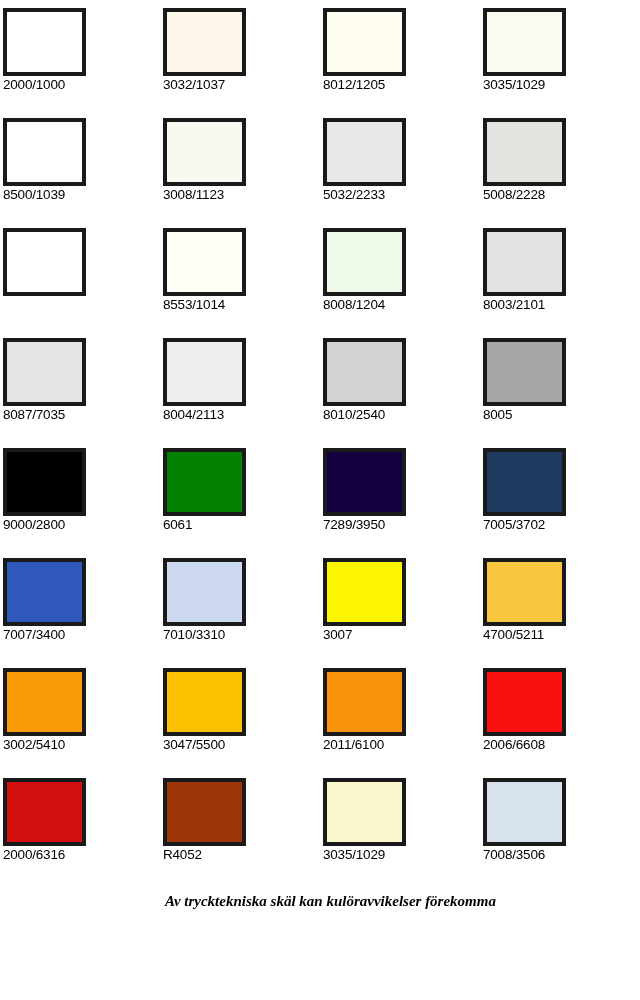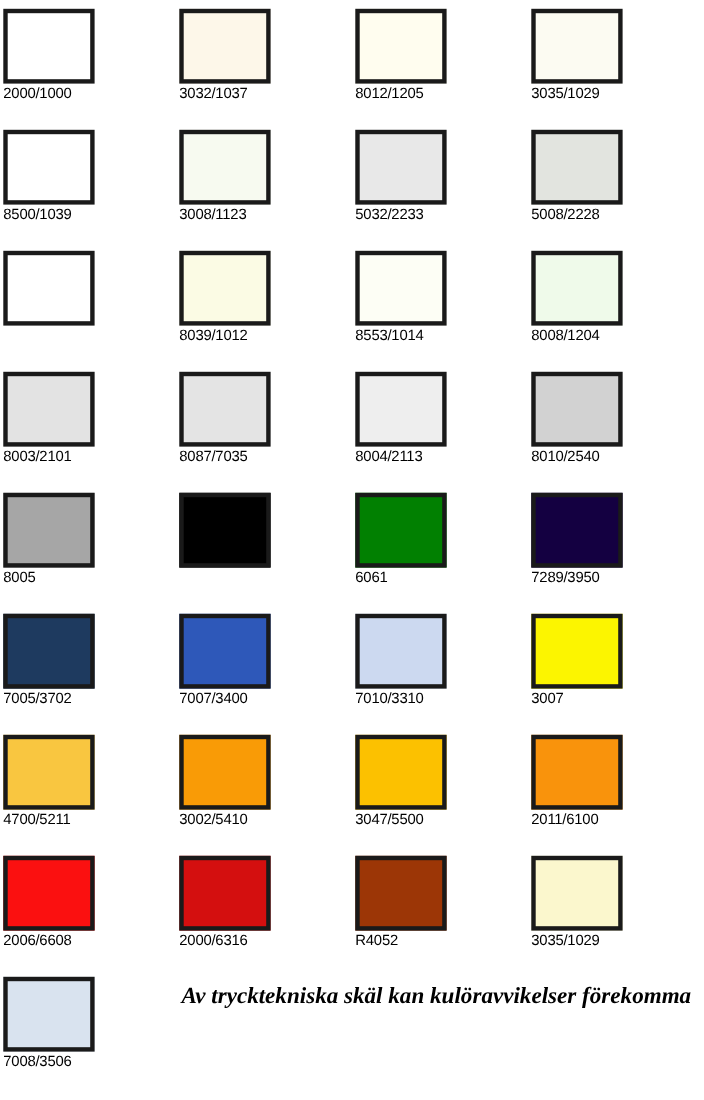--- a/index.html
+++ b/index.html
@@ -49,21 +49,21 @@
     white-space: nowrap;
   }
   .caption {
     position: absolute;
     left: 165px;
     top: 893px;
     width: 470px;
     font-family: "Liberation Serif", serif;
     font-style: italic;
     font-weight: bold;
-    font-size: 21px;
+    font-size: 15px;
     color: #000000;
     white-space: nowrap;
   }
 </style>
 </head>
 <body>
 
 <div id="swatch-chart">
   <div class="swatch-grid">
       <div class="swatch-cell">
@@ -95,24 +95,20 @@
         <div class="swatch-label">5032/2233</div>
       </div>
       <div class="swatch-cell">
         <div class="swatch-chip" style="background: rgb(226, 228, 223);"></div>
         <div class="swatch-label">5008/2228</div>
       </div>
       <div class="swatch-cell">
         <div class="swatch-chip" style="background: rgb(255, 255, 255);"></div>
       </div>
       <div class="swatch-cell">
-        <div class="swatch-chip" style="background: rgb(251, 251, 228);"></div>
-        <div class="swatch-label">8039/1012</div>
-      </div>
-      <div class="swatch-cell">
         <div class="swatch-chip" style="background: rgb(253, 254, 245);"></div>
         <div class="swatch-label">8553/1014</div>
       </div>
       <div class="swatch-cell">
         <div class="swatch-chip" style="background: rgb(239, 250, 234);"></div>
         <div class="swatch-label">8008/1204</div>
       </div>
       <div class="swatch-cell">
         <div class="swatch-chip" style="background: rgb(227, 227, 227);"></div>
         <div class="swatch-label">8003/2101</div>
@@ -128,20 +124,21 @@
       <div class="swatch-cell">
         <div class="swatch-chip" style="background: rgb(210, 210, 210);"></div>
         <div class="swatch-label">8010/2540</div>
       </div>
       <div class="swatch-cell">
         <div class="swatch-chip" style="background: rgb(166, 166, 166);"></div>
         <div class="swatch-label">8005</div>
       </div>
       <div class="swatch-cell">
         <div class="swatch-chip" style="background: rgb(0, 0, 0);"></div>
+        <div class="swatch-label">9000/2800</div>
       </div>
       <div class="swatch-cell">
         <div class="swatch-chip" style="background: rgb(1, 128, 1);"></div>
         <div class="swatch-label">6061</div>
       </div>
       <div class="swatch-cell">
         <div class="swatch-chip" style="background: rgb(20, 0, 65);"></div>
         <div class="swatch-label">7289/3950</div>
       </div>
       <div class="swatch-cell">

